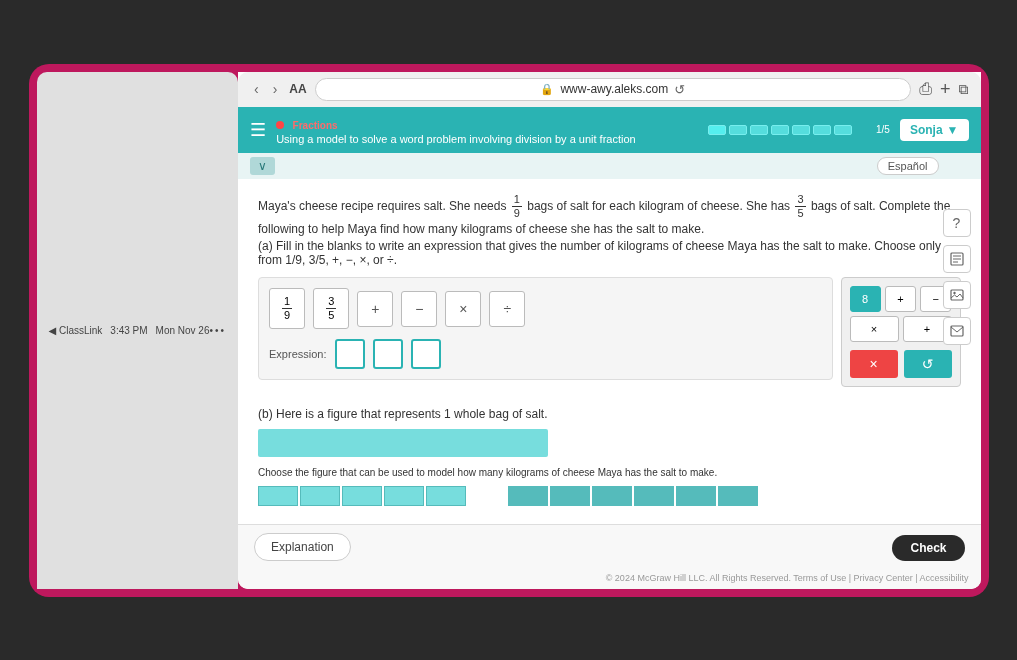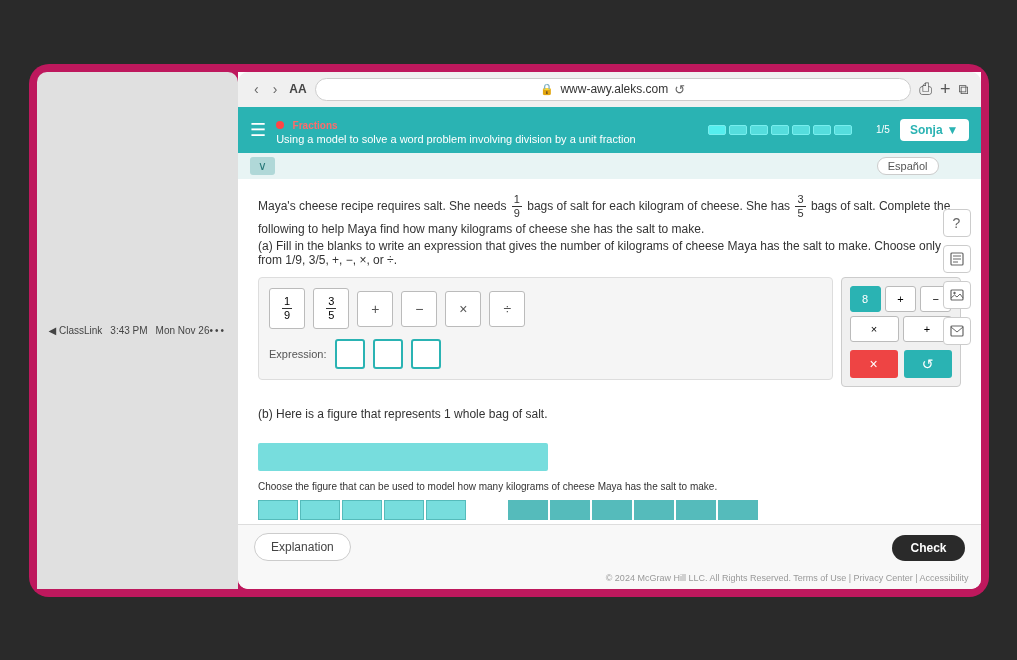--- a/index.html
+++ b/index.html
@@ -311,21 +311,21 @@
       padding: 6px;
       cursor: pointer;
       font-size: 14px;
       display: flex;
       align-items: center;
       justify-content: center;
     }
     .part-b {
       font-size: 12px;
       color: #333;
-      margin-bottom: 22px;
+      margin-bottom: 8px;
     }
     .whole-bag-bar {
       background: #7dd;
       height: 28px;
       width: 290px;
       border-radius: 2px;
       margin-bottom: 10px;
     }
     .choose-text {
       font-size: 10px;

